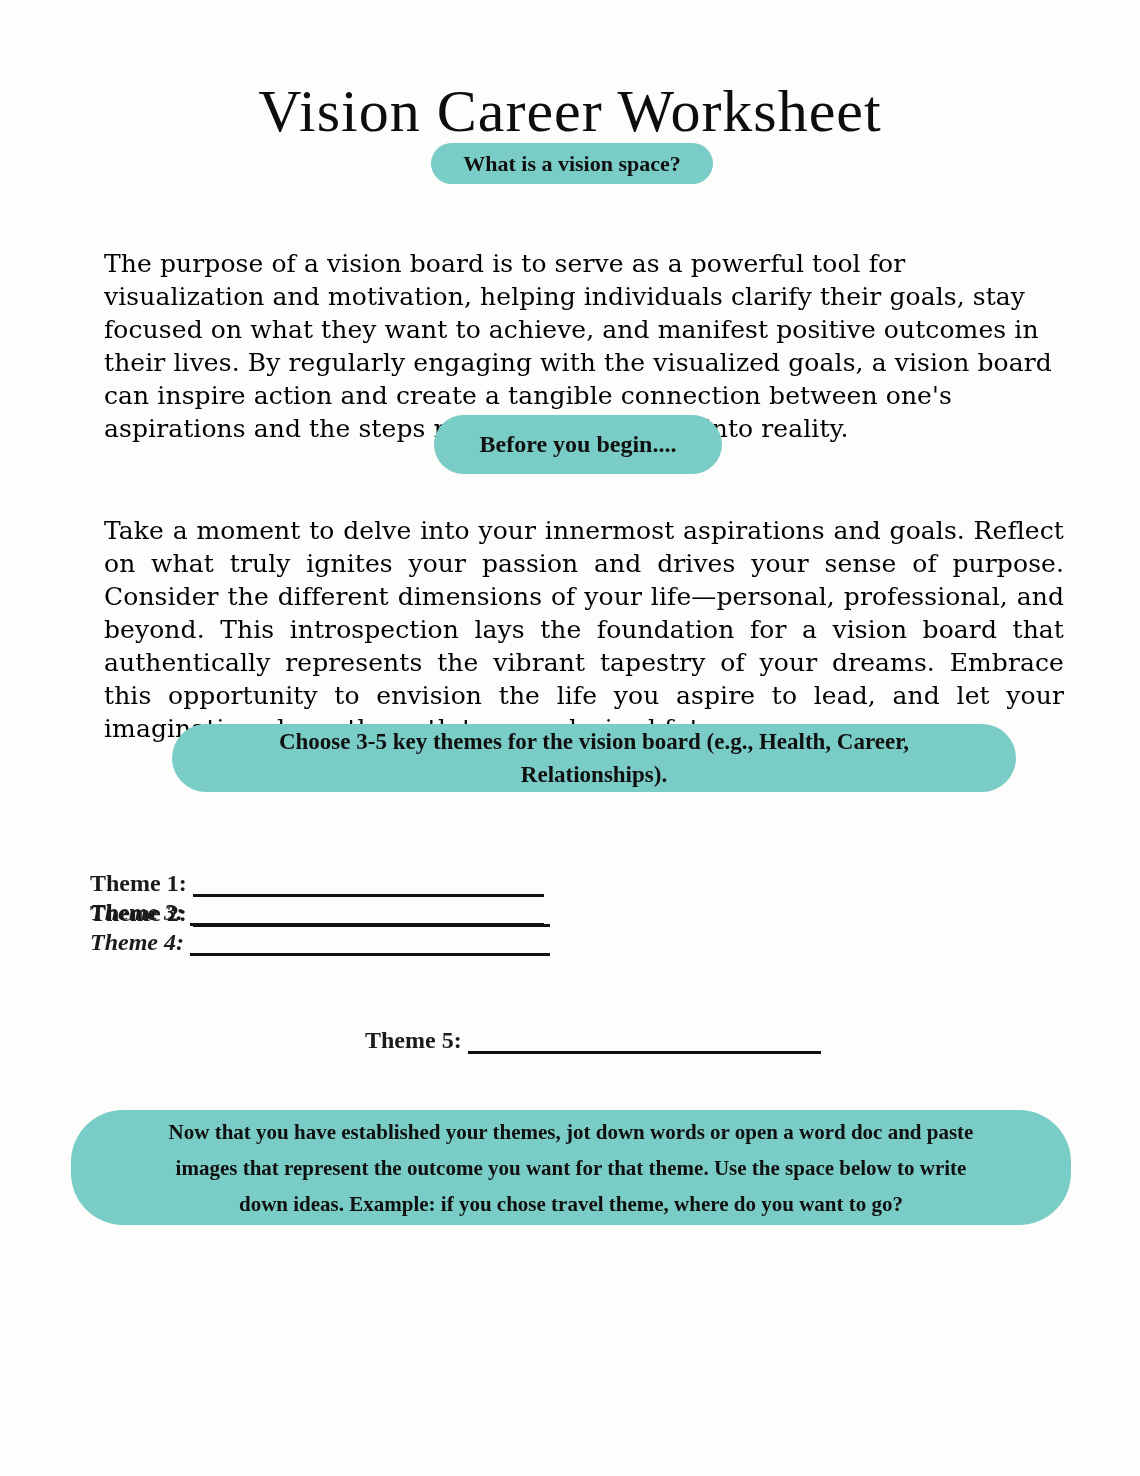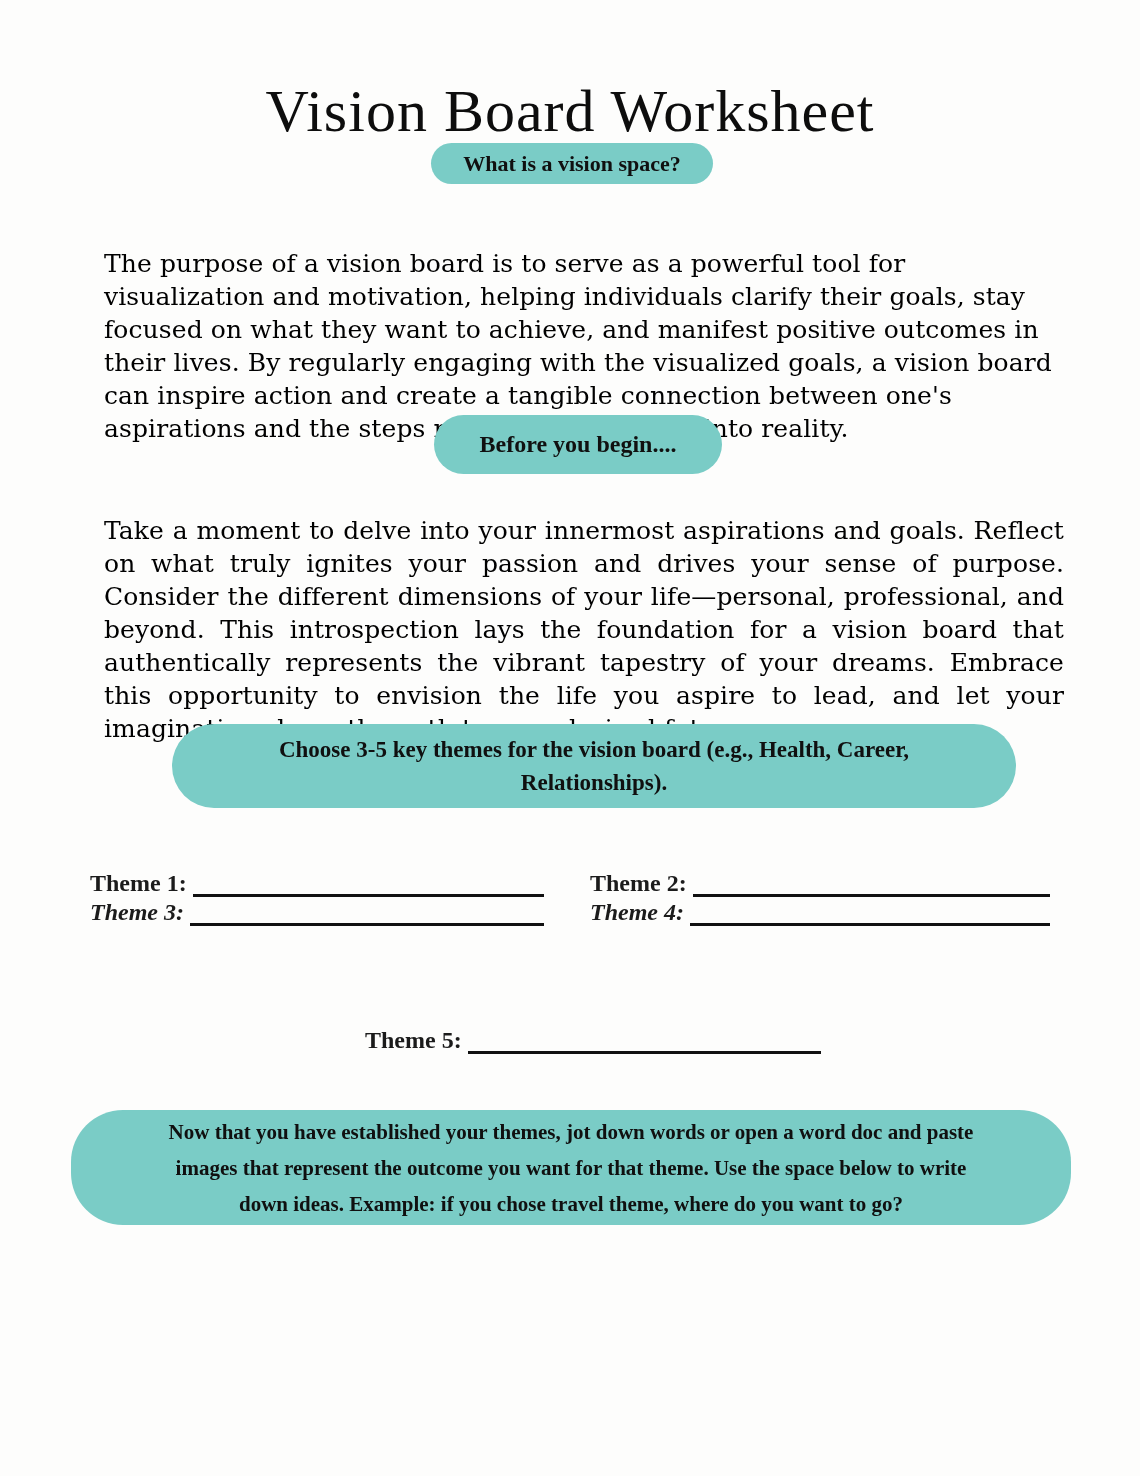--- a/index.html
+++ b/index.html
@@ -45,21 +45,21 @@
     width:282px;height:41px;
     font-size:22px;
   }
   .pill-before{
     top:415px;left:50%;transform:translateX(calc(-50% + 8px));
     width:288px;height:59px;
     font-size:24px;
   }
   .pill-choose{
     top:724px;left:172px;
-    width:844px;height:84px;
+    width:844px;height:68px;
     font-size:23px;line-height:33px;
     border-radius:44px;
     padding:0 30px;
   }
   .pill-instructions{
     top:1110px;left:71px;
     width:1000px;height:115px;
     font-size:21px;line-height:36px;
     border-radius:52px;
     padding:12px 26px;
@@ -68,21 +68,21 @@
     position:absolute;left:104px;width:960px;
     font-size:25px;
     line-height:33px;
     letter-spacing:0.1px;
     color:#000000;
   }
   .para-purpose{top:222px;text-align:left;}
   .para-reflect{top:489px;text-align:justify;}
   .theme-row{
     position:absolute;left:90px;width:960px;
-    display:flex;justify-content:space-between;
+    display:flex;justify-content:space-between;flex-direction:column;
   }
   .theme-row-1{top:868px;}
   .theme-row-2{top:897px;font-style:italic;}
   .theme-row-5{top:1025px;left:365px;width:456px;}
   .theme-cell{
     display:flex;align-items:flex-end;
   }
   .theme-cell.left{width:454px;}
   .theme-cell.right{width:460px;}
   .theme-cell.single{width:456px;}
@@ -100,21 +100,21 @@
     margin-left:6px;
     margin-bottom:1px;
     min-width:40px;
   }
 </style>
 </head>
 <body>
 
 <div class="page">
 
-  <h1 class="page-title">Vision Board Worksheet</h1>
+  <h1 class="page-title">Vision Career Worksheet</h1>
 
   <div class="pill pill-what">
     <span>What is a vision space?</span>
   </div>
 
   <p class="body-text para-purpose">The purpose of a vision board is to serve as a powerful tool for visualization and motivation, helping individuals clarify their goals, stay focused on what they want to achieve, and manifest positive outcomes in their lives. By regularly engaging with the visualized goals, a vision board can inspire action and create a tangible connection between one's aspirations and the steps needed to turn them into reality.</p>
 
   <div class="pill pill-before">
     <span>Before you begin....</span>
   </div>

